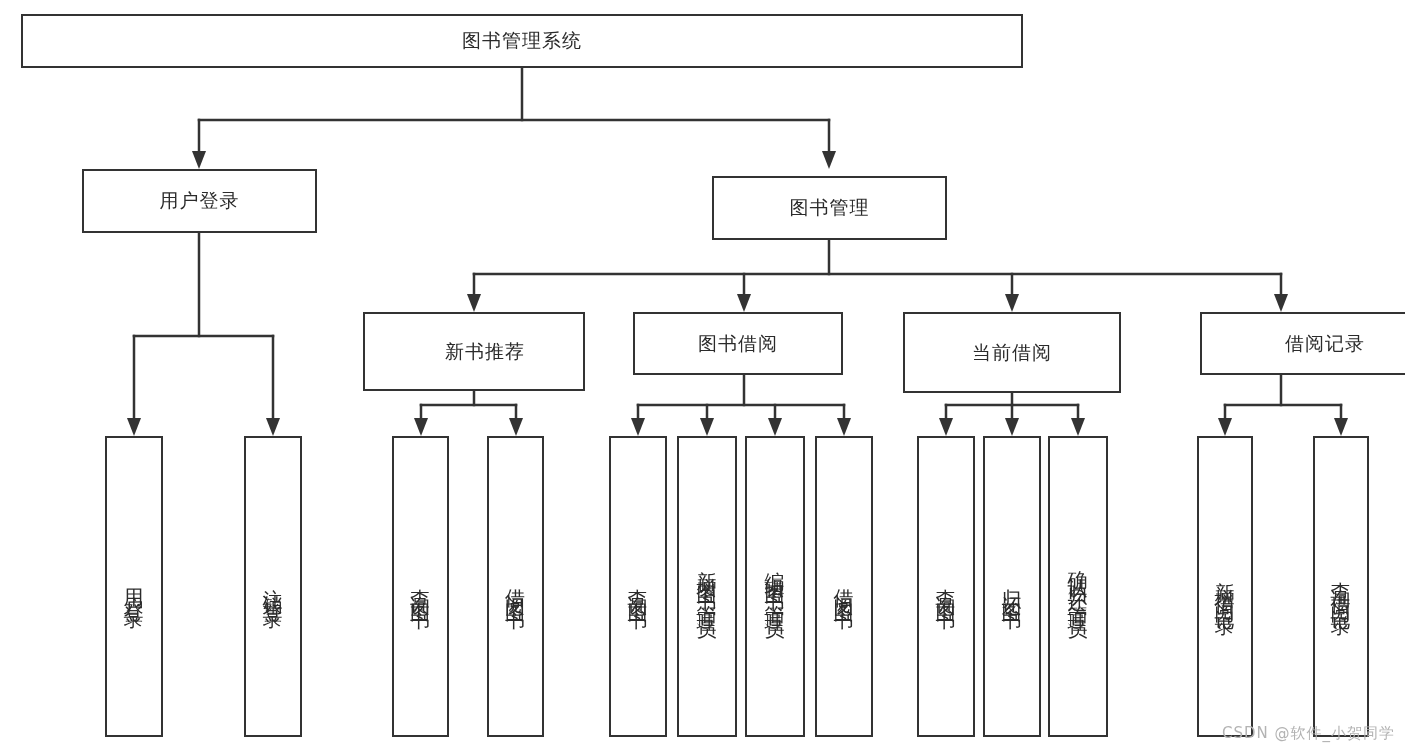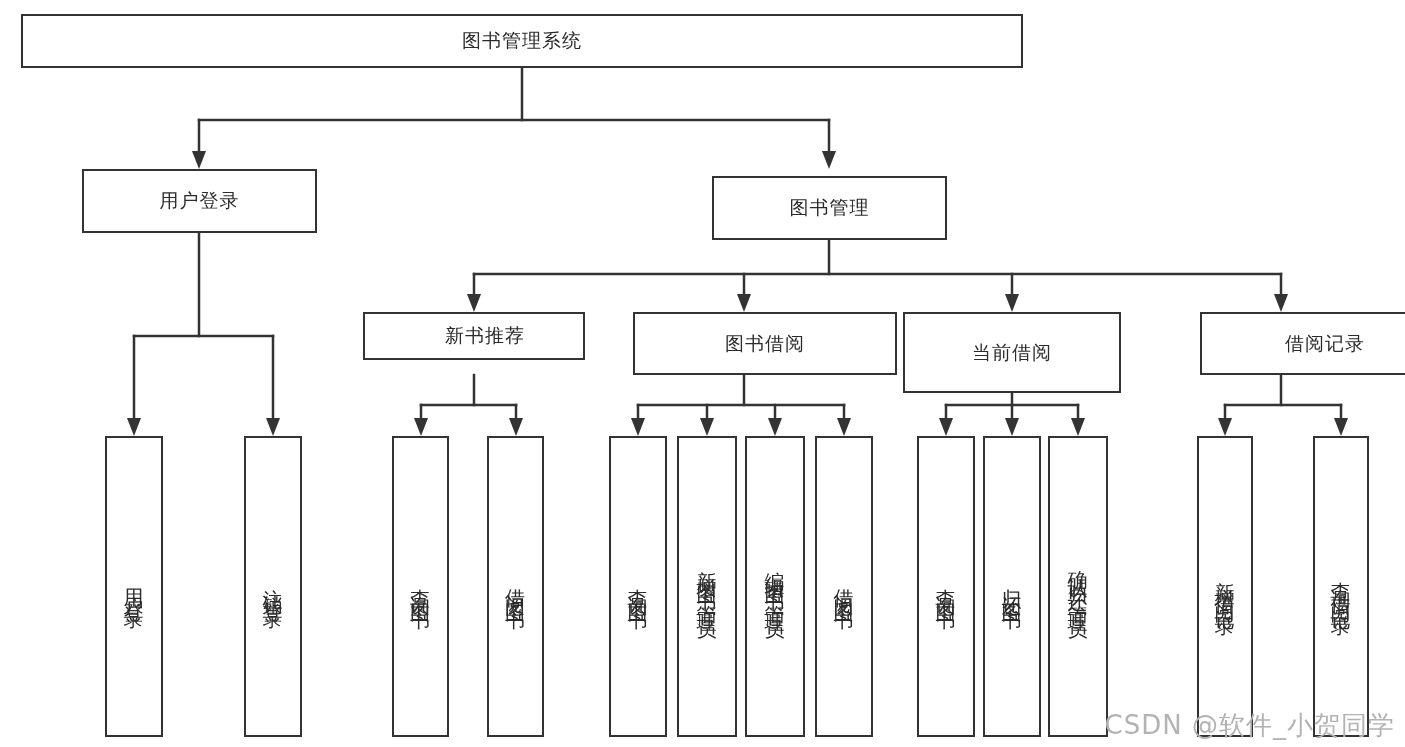--- a/index.html
+++ b/index.html
@@ -44,21 +44,21 @@
     text-orientation: mixed;
     font-size: 20px;
     line-height: 1;
     letter-spacing: 7px;
     white-space: nowrap;
   }
   #watermark {
     position: absolute;
     right: 10px;
     bottom: 4px;
-    font-size: 26px;
+    font-size: 15px;
     color: var(--watermark);
     z-index: 3;
     letter-spacing: 1px;
   }
 </style>
 </head>
 <body>
 
 <div id="canvas">
 
@@ -122,22 +122,22 @@
     <polygon points="1225,436 1218,418 1232,418" stroke="none"></polygon>
     <line x1="1341" y1="405" x2="1341" y2="419"></line>
     <polygon points="1341,436 1334,418 1348,418" stroke="none"></polygon>
   </svg>
 
   <div class="node h" style="left:21px; top:14px; width:1002px; height:54px;">图书管理系统</div>
 
   <div class="node h" style="left:82px; top:169px; width:235px; height:64px;">用户登录</div>
   <div class="node h" style="left:712px; top:176px; width:235px; height:64px;">图书管理</div>
 
-  <div class="node h" style="left:363px; top:312px; width:222px; height:48px;padding-left:22px;">新书推荐</div>
-  <div class="node h" style="left:633px; top:312px; width:264px; height:63px;">图书借阅</div>
+  <div class="node h" style="left:363px; top:312px; width:222px; height:79px;padding-left:22px;">新书推荐</div>
+  <div class="node h" style="left:633px; top:312px; width:210px; height:63px;">图书借阅</div>
   <div class="node h" style="left:903px; top:312px; width:218px; height:81px;">当前借阅</div>
   <div class="node h" style="left:1200px; top:312px; width:218px; height:63px;padding-left:32px;">借阅记录</div>
 
   <div class="node v" style="left:105px; top:436px; width:58px; height:301px;">
     <span class="vtext">用户登录</span>
   </div>
   <div class="node v" style="left:244px; top:436px; width:58px; height:301px;">
     <span class="vtext">注销登录</span>
   </div>
 

